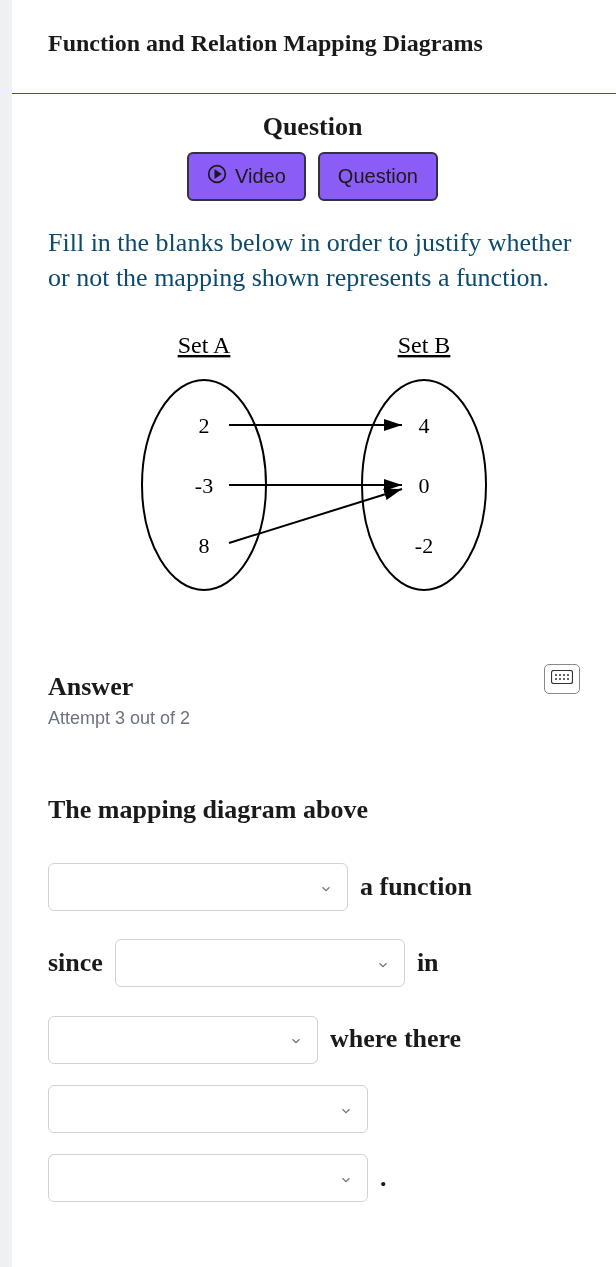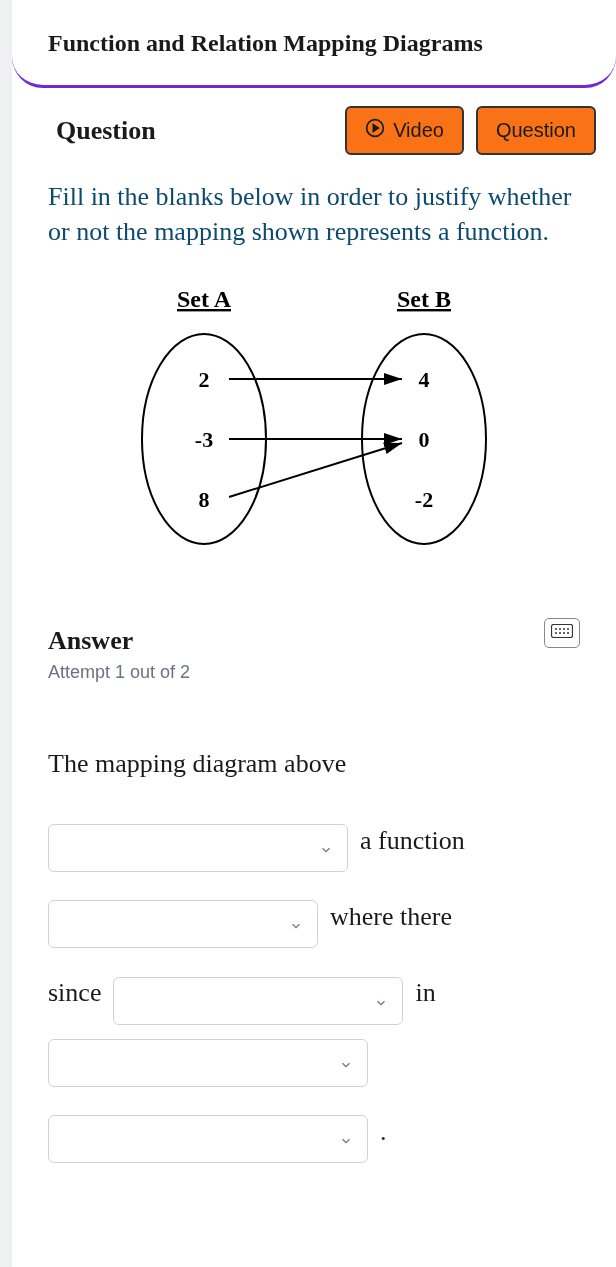--- a/index.html
+++ b/index.html
@@ -13,62 +13,61 @@
   .card {
     background: #fff;
     margin: 0;
     min-height: 1267px;
     border-left: 12px solid #eef0f2;
     position: relative;
   }
   .title {
     font-weight: bold;
     font-size: 24px;
-    padding: 30px 36px 28px 36px;
-    border-bottom: 3px solid #6d28d9;
-    color: #1a1a1a;
-    border-radius: 31px;
+    padding: 30px 36px 36px 36px;
+    border-bottom: 1px solid #6d28d9;
+    color: #1a1a1a;
   }
   .qrow {
     display: flex;
     align-items: center;
     justify-content: space-between;
-    padding: 18px 20px 18px 44px;
+    padding: 18px 20px 18px 17px;
     gap: 10px;
+    flex-direction: column;
   }
   .qlabel {
     font-weight: bold;
     font-size: 26px;
     color: #1a1a1a;
   }
   .btn {
     border: 2px solid #333;
     border-radius: 6px;
     padding: 10px 18px;
     font-family: -apple-system, BlinkMacSystemFont, 'Segoe UI', Arial, sans-serif;
     font-size: 20px;
-    background: #f97316;
+    background: #8b5cf6;
     display: inline-flex;
     align-items: center;
     gap: 8px;
     cursor: pointer;
     color: #1a1a1a;
   }
   .btn svg { width: 20px; height: 20px; }
   .prompt {
     font-size: 26px;
     line-height: 1.35;
     padding: 6px 36px 20px 36px;
     color: #0c4a6e;
   }
   .diagram-wrap {
     padding: 10px 0 30px 0;
     display: flex;
     justify-content: center;
-    font-weight: bold;
   }
   svg.diagram { display: block; }
   .answer-block {
     padding: 20px 36px 20px 36px;
   }
   .answer-head {
     display: flex;
     justify-content: space-between;
     align-items: center;
   }
@@ -97,23 +96,24 @@
   }
   .sentence {
     font-size: 26px;
     line-height: 2.4;
     padding: 30px 36px 0 36px;
     color: #1a1a1a;
   }
   .sentence-row {
     display: flex;
     flex-wrap: wrap;
-    align-items: flex-end;
+    align-items: center;
     gap: 10px 12px;
     margin-bottom: 14px;
+    font-weight: bold;
   }
   .dropdown {
     border: 1px solid #cfd3d8;
     border-radius: 6px;
     height: 48px;
     background: #fff;
     display: inline-flex;
     align-items: center;
     justify-content: flex-end;
     padding: 0 14px;
@@ -192,53 +192,53 @@
               <circle cx="13" cy="5" r="1" fill="#333"></circle>
               <circle cx="17" cy="5" r="1" fill="#333"></circle>
             <circle cx="5" cy="9" r="1" fill="#333"></circle>
               <circle cx="9" cy="9" r="1" fill="#333"></circle>
               <circle cx="13" cy="9" r="1" fill="#333"></circle>
               <circle cx="17" cy="9" r="1" fill="#333"></circle>
           </svg>
         </span>
       </div>
     </div>
-    <div class="attempt">Attempt 1 out of 2</div>
+    <div class="attempt">Attempt 3 out of 2</div>
   </div>
 
   <div class="sentence">
     <div class="sentence-row">
       <span>The mapping diagram above</span>
     </div>
     <div class="sentence-row">
       <div class="dropdown w-lg">
         <span><svg viewBox="0 0 24 24" fill="none" stroke="currentColor" stroke-width="2">
               <polyline points="6 9 12 15 18 9"></polyline>
             </svg></span>
       </div>
       <span>a function</span>
-    </div>
-    <div class="sentence-row">
-      <div class="dropdown w-sm">
-        <span><svg viewBox="0 0 24 24" fill="none" stroke="currentColor" stroke-width="2">
-              <polyline points="6 9 12 15 18 9"></polyline>
-            </svg></span>
-      </div>
-      <span>where there</span>
     </div>
     <div class="sentence-row">
       <span>since</span>
       <div class="dropdown w-md">
         <span><svg viewBox="0 0 24 24" fill="none" stroke="currentColor" stroke-width="2">
               <polyline points="6 9 12 15 18 9"></polyline>
             </svg></span>
       </div>
       <span>in</span>
     </div>
     <div class="sentence-row">
+      <div class="dropdown w-sm">
+        <span><svg viewBox="0 0 24 24" fill="none" stroke="currentColor" stroke-width="2">
+              <polyline points="6 9 12 15 18 9"></polyline>
+            </svg></span>
+      </div>
+      <span>where there</span>
+    </div>
+    <div class="sentence-row">
       <div class="dropdown w-xl">
         <span><svg viewBox="0 0 24 24" fill="none" stroke="currentColor" stroke-width="2">
               <polyline points="6 9 12 15 18 9"></polyline>
             </svg></span>
       </div>
     </div>
     <div class="sentence-row">
       <div class="dropdown w-xl">
         <span><svg viewBox="0 0 24 24" fill="none" stroke="currentColor" stroke-width="2">
               <polyline points="6 9 12 15 18 9"></polyline>

